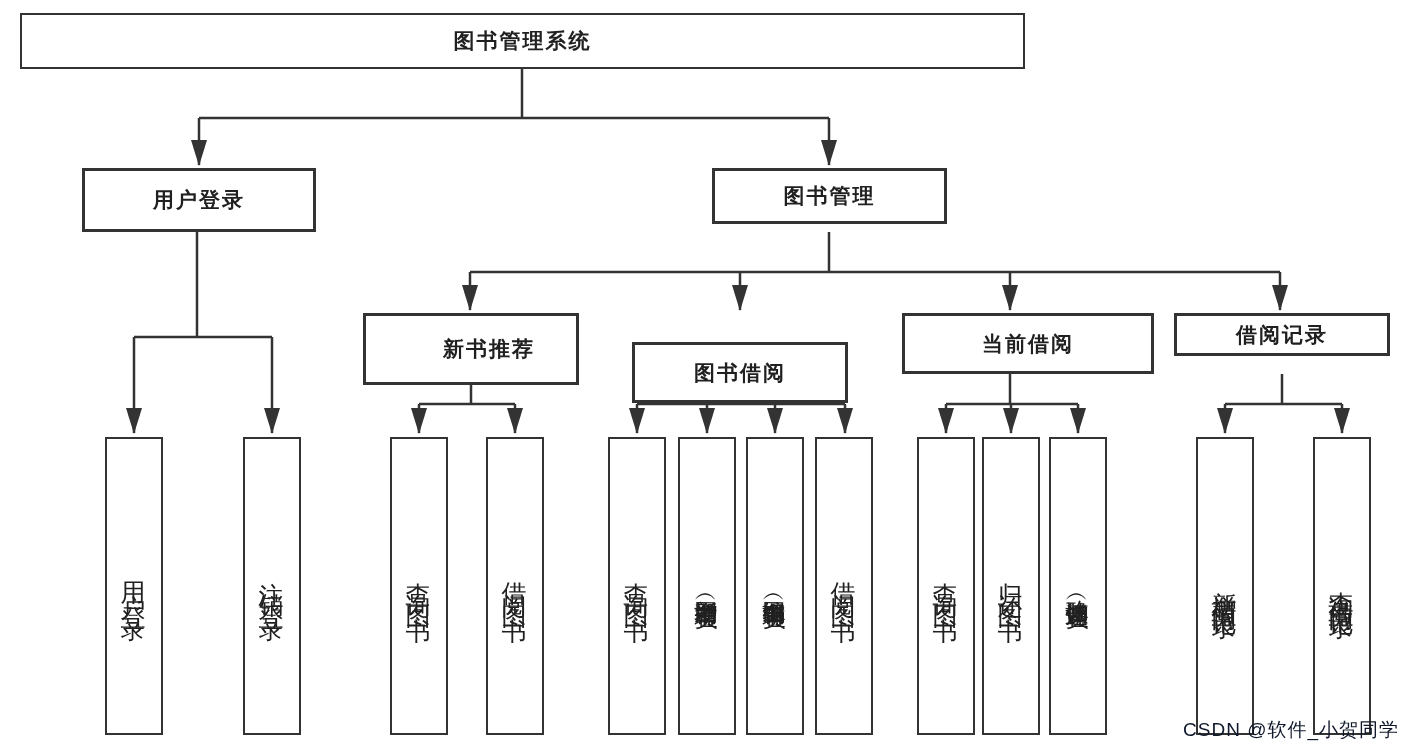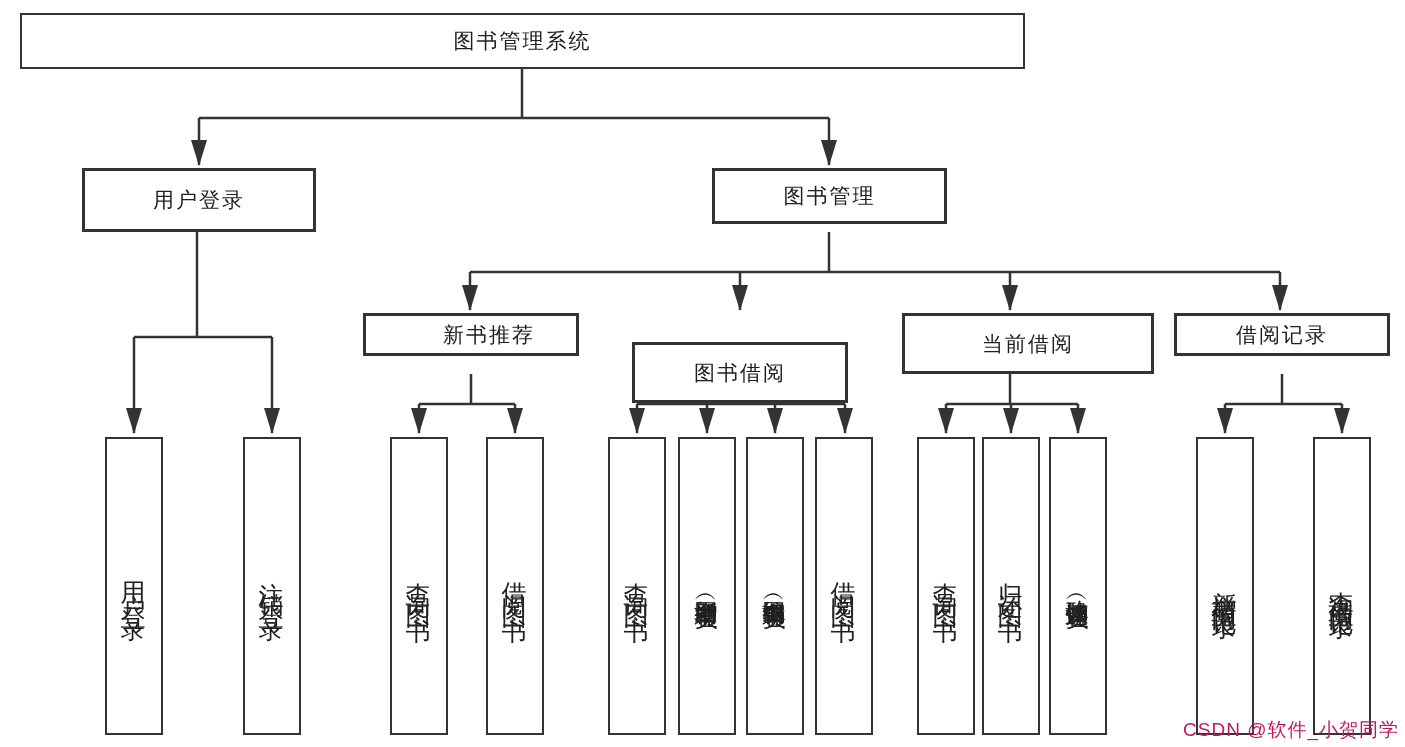--- a/index.html
+++ b/index.html
@@ -22,21 +22,21 @@
     position: absolute;
     box-sizing: border-box;
     background: #ffffff;
     border: 3px solid #333333;
     display: flex;
     align-items: center;
     justify-content: center;
     z-index: 2;
   }
   .box span { display: block; }
-  .hbox { font-size: 21px; letter-spacing: 2px; }
+  .hbox { font-size: 21px; letter-spacing: 2px; font-weight: bold; }
   .rootbox { border-width: 2px; font-size: 21px; }
   .vbox {
     border-width: 2px;
     width: 58px;
     height: 298px;
     top: 437px;
   }
   .vbox span {
     writing-mode: vertical-rl;
     text-orientation: mixed;
@@ -44,21 +44,21 @@
   }
   .v4 span { font-size: 25px; letter-spacing: 12px; }
   .v6 span { font-size: 25px; letter-spacing: 5px; }
   .v9 span { font-size: 23px; letter-spacing: 1px; }
   .watermark {
     position: absolute;
     right: 6px;
     top: 717px;
     font-size: 19px;
     letter-spacing: 1px;
-    color: #be185d;
+    color: #0f172a;
     z-index: 3;
   }
 </style>
 </head>
 <body>
 
 <div class="canvas">
 
   <svg class="lines-svg" viewBox="0 0 1405 747" xmlns="http://www.w3.org/2000/svg">
     <defs>
@@ -114,21 +114,21 @@
     <span>图书管理系统</span>
   </div>
 
   <div class="box hbox" style="left:82px; top:168px; width:234px; height:64px;">
     <span>用户登录</span>
   </div>
   <div class="box hbox" style="left:712px; top:168px; width:235px; height:56px;">
     <span>图书管理</span>
   </div>
 
-  <div class="box hbox" style="left:363px; top:313px; width:216px; height:43px;padding-left:36px;">
+  <div class="box hbox" style="left:363px; top:313px; width:216px; height:72px;padding-left:36px;">
     <span>新书推荐</span>
   </div>
   <div class="box hbox" style="left:632px; top:313px; width:216px; height:61px;margin-top:29px;">
     <span>图书借阅</span>
   </div>
   <div class="box hbox" style="left:902px; top:313px; width:252px; height:61px;">
     <span>当前借阅</span>
   </div>
   <div class="box hbox" style="left:1174px; top:313px; width:216px; height:43px;">
     <span>借阅记录</span>

